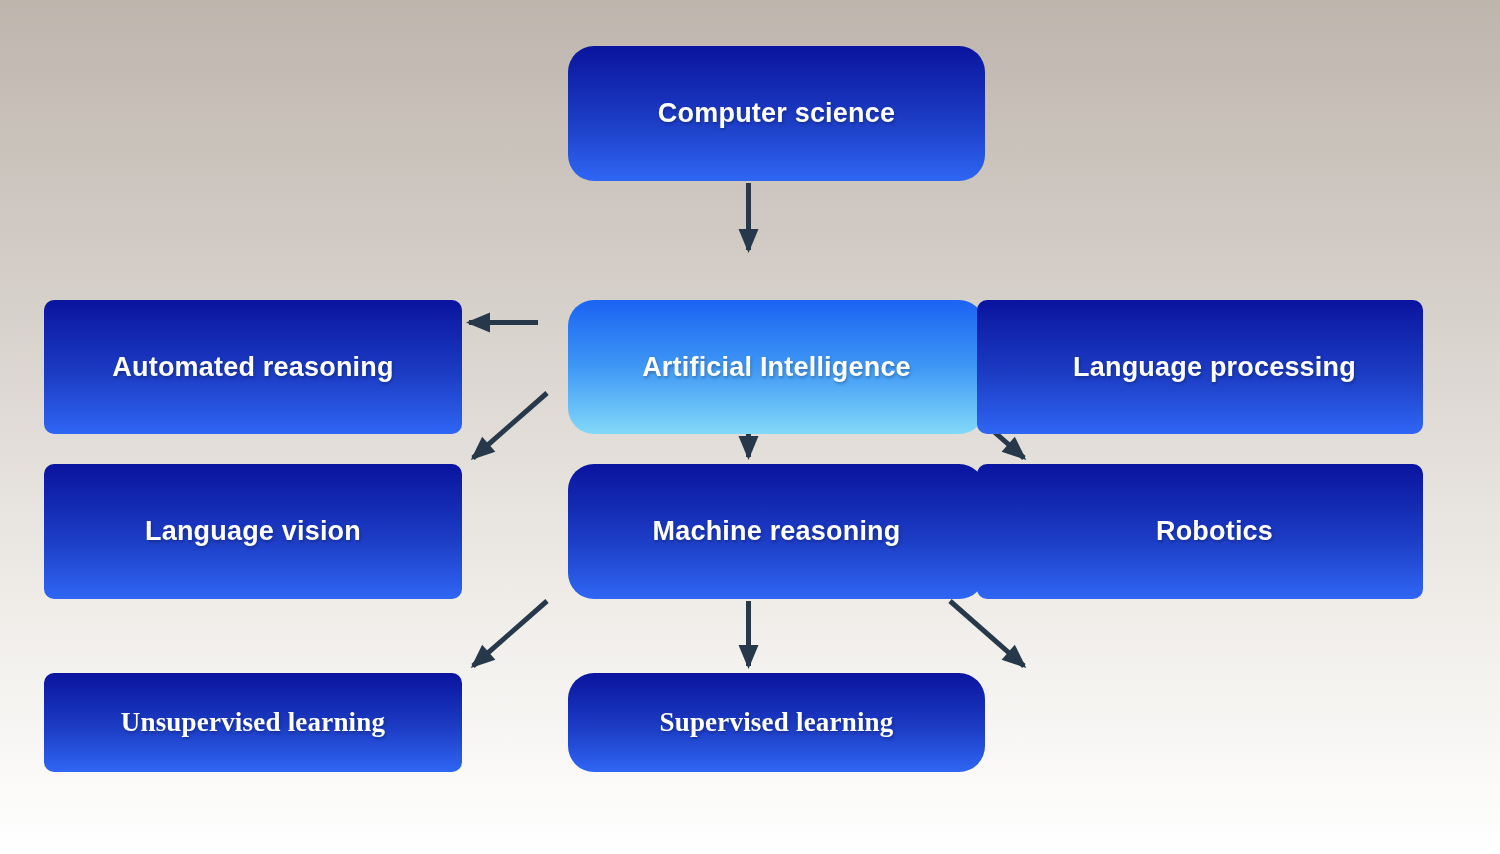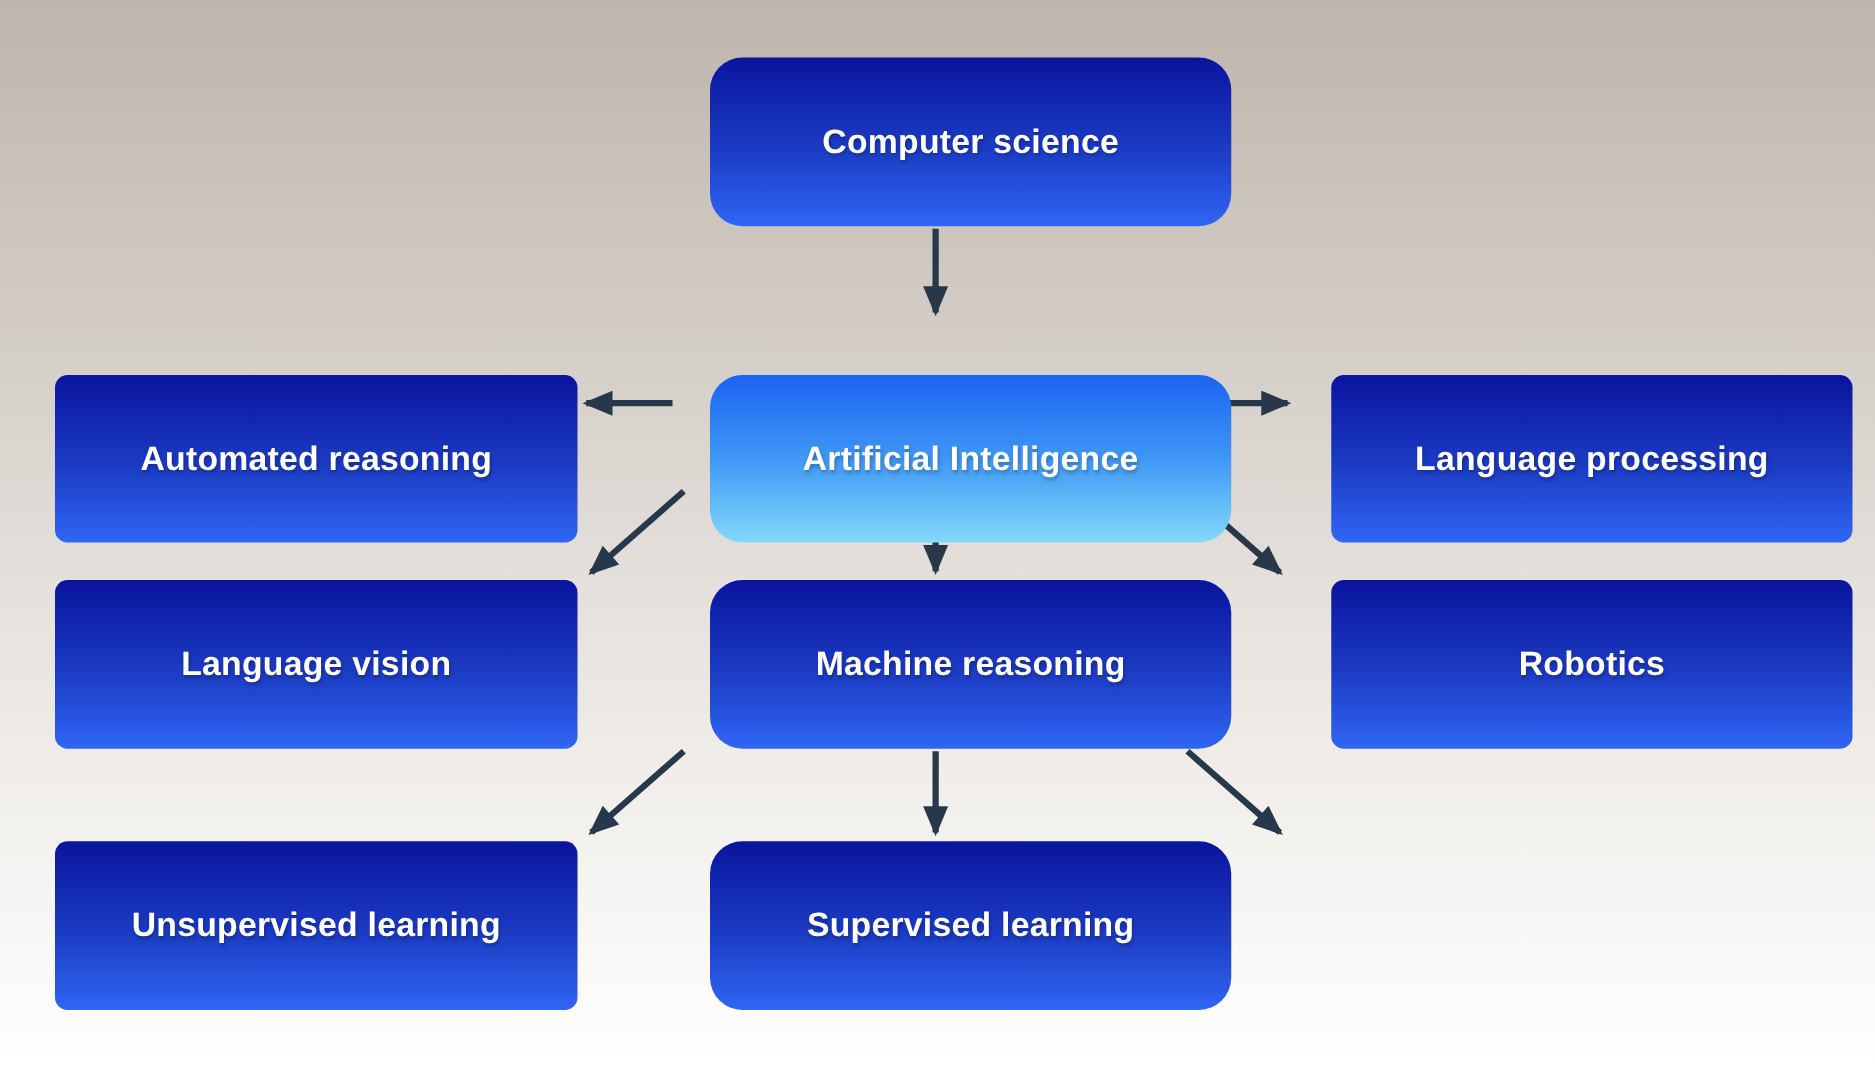--- a/index.html
+++ b/index.html
@@ -36,26 +36,26 @@
     text-shadow: 1px 2px 3px rgba(0,0,0,0.25);
     letter-spacing: 0.2px;
   }
   .node.highlight {
     background: linear-gradient(180deg, #1b63f2 0%, #3f97f5 50%, #82d9f9 100%);
     justify-content: center;
   }
   
   .col-left   { left: 44px;   width: 418px; }
   .col-center { left: 568px;  width: 417px; border-radius: 26px; }
-  .col-right  { left: 1065px; width: 417px; }
+  .col-right  { left: 977px; width: 417px; padding-left: 29px; }
   
   .row-1 { top: 46px;  height: 135px; }
   .row-2 { top: 256px; height: 134px; margin-top: 44px; }
   .row-3 { top: 464px; height: 135px; }
-  .row-4 { top: 673px; height: 135px; }
+  .row-4 { top: 673px; height: 99px; font-family: Liberation Serif, serif; }
   .edge-line {
     stroke: #27384a;
     stroke-width: 5;
   }
 </style>
 </head>
 <body>
 
 <div id="canvas">
 

